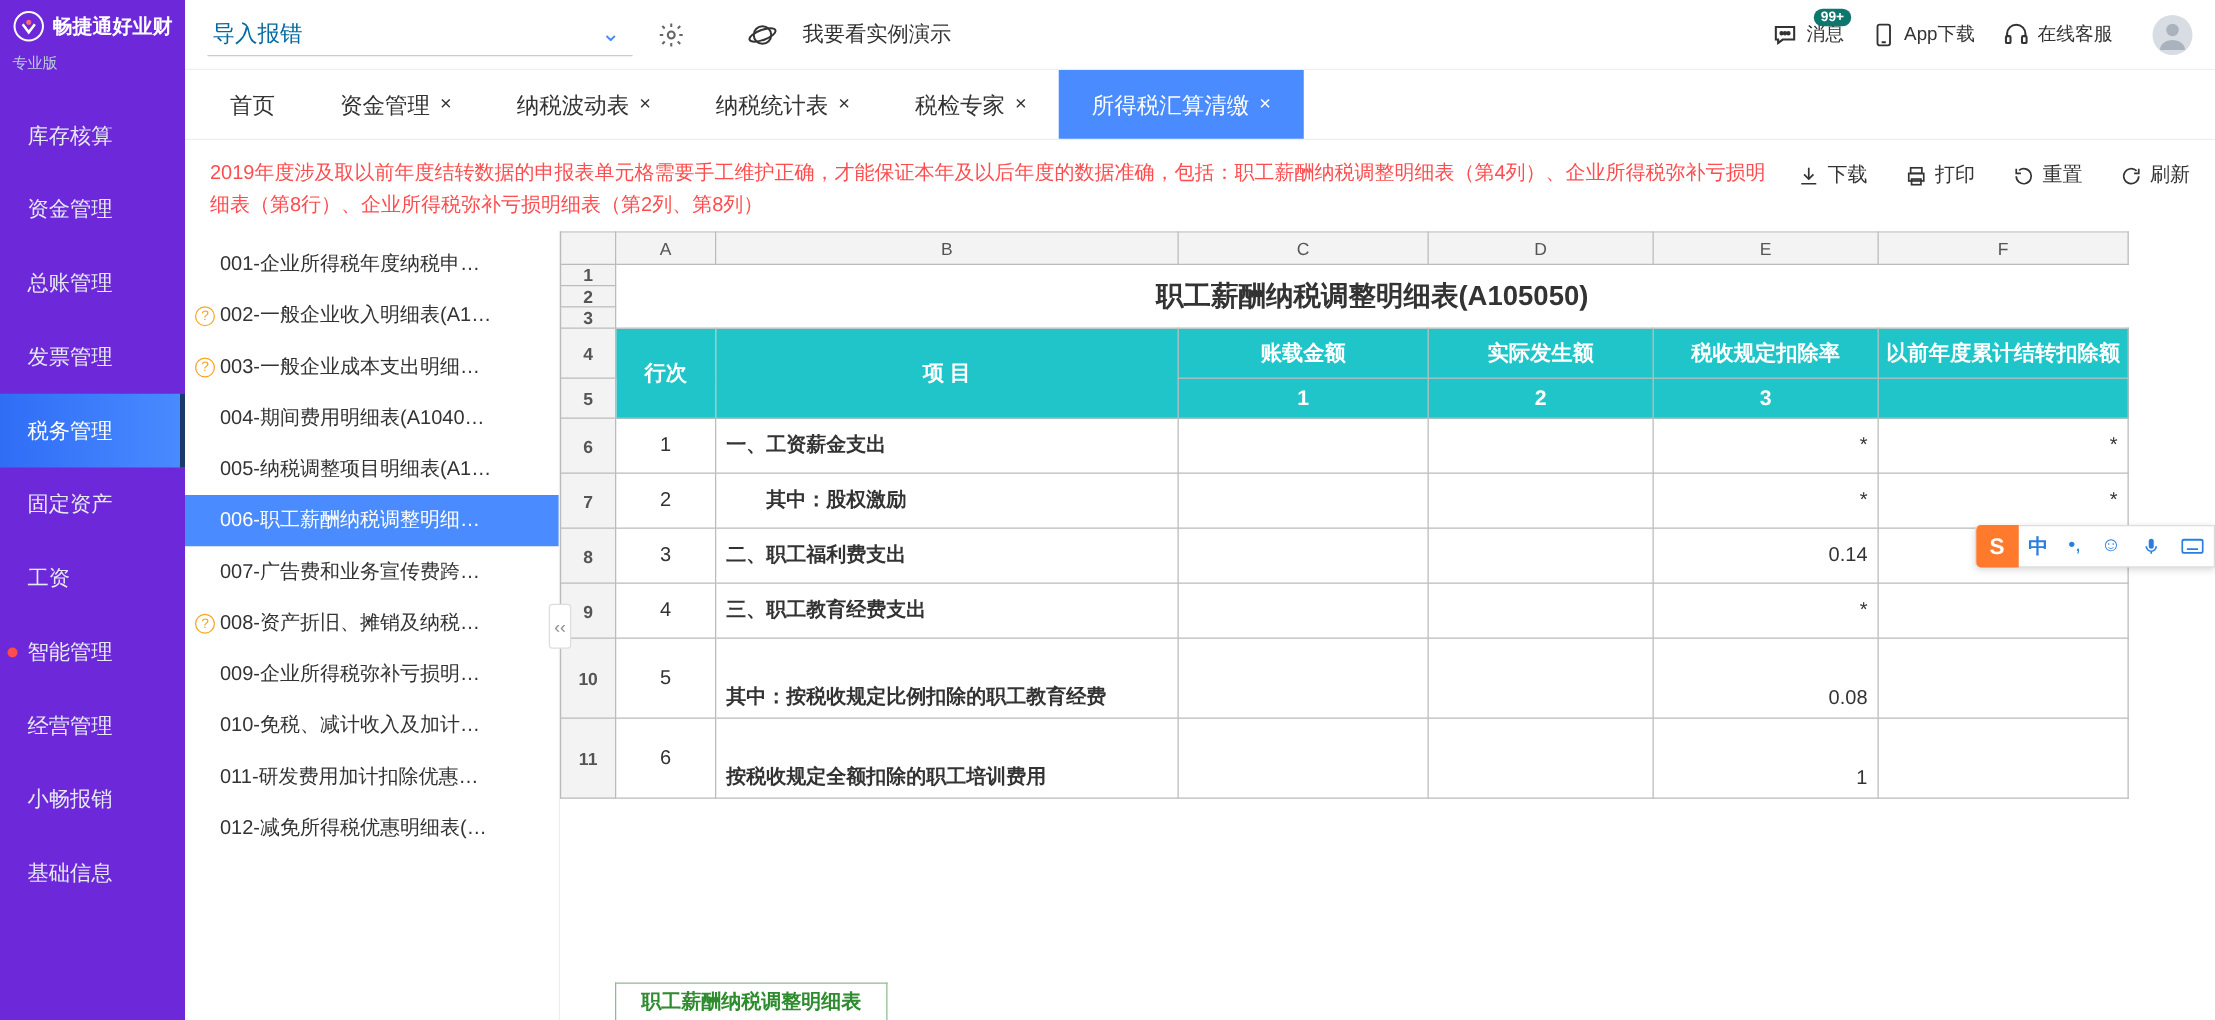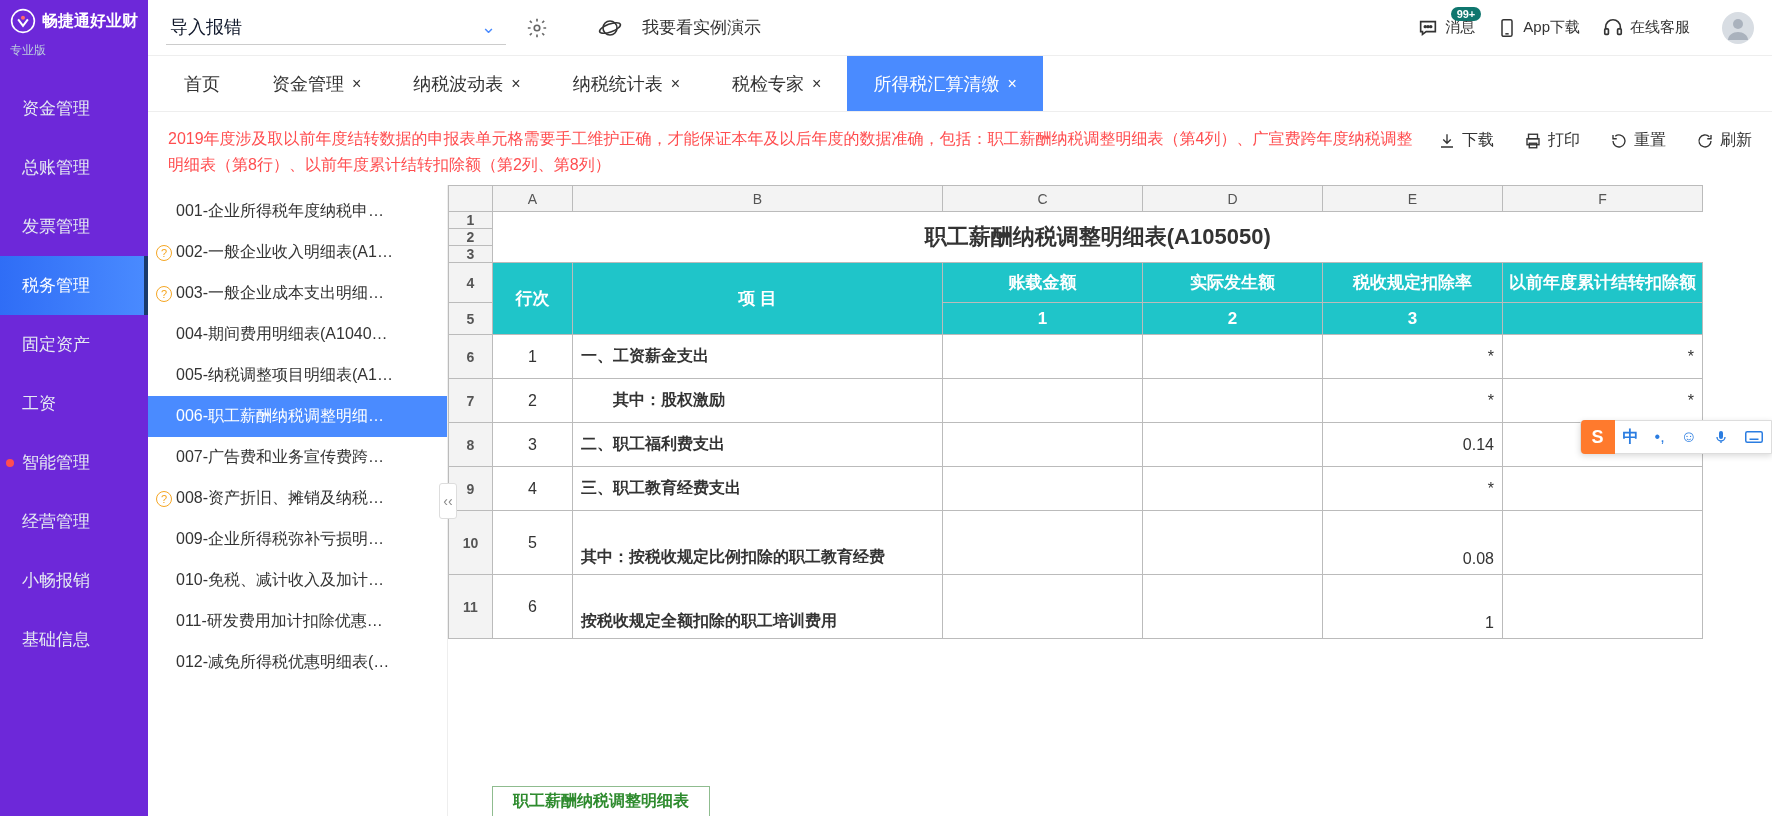--- a/index.html
+++ b/index.html
@@ -11,21 +11,21 @@
 .brand-name { font-size: 16px; font-weight: 600; color:#fff;}
 .brand-sub { font-size: 12px; color:#bcd; padding: 0 10px 10px; }
 .nav-items { flex:1; overflow:auto; padding-top:10px;}
 .nav-item { padding: 18px 22px; font-size: 17px; color:#e5eaf2; cursor:pointer; position:relative;}
 .nav-item.active { background: linear-gradient(90deg,#2f6df6,#4a8bff); color:#fff;}
 .nav-item .dot { width:8px; height:8px; background:#ff4d4f; border-radius:50%; position:absolute; left:6px; top:50%; transform:translateY(-50%);}
 .nav-divider { position:absolute; right:0; top:0; bottom:0; width:4px; background:#1a3a6b; }
 .main { flex:1; display:flex; flex-direction:column; min-width:0;}
 .topbar { height:56px; display:flex; align-items:center; padding:0 18px; border-bottom:1px solid #eee; gap:10px;}
 .search-wrap { width:340px; display:flex; align-items:center; border-bottom:1px solid #ccc; padding:6px 4px; gap:8px;}
-.search-input { border:none; outline:none; font-size:18px; flex:1; color:#0f172a; background:transparent;}
+.search-input { border:none; outline:none; font-size:18px; flex:1; color:#0369a1; background:transparent;}
 .chev { color:#4a8bff; font-size:18px; cursor:pointer; padding:0 6px;}
 .gear { color:#666; font-size:20px; cursor:pointer; margin-left:10px;}
 .demo-link { display:flex; align-items:center; gap:20px; margin-left:40px; font-size:17px; color:#333; cursor:pointer;}
 .topbar-spacer { flex:1; }
 .top-actions { display:flex; align-items:center; gap:22px;}
 .top-act { display:flex; align-items:center; gap:6px; font-size:15px; color:#333; cursor:pointer; position:relative;}
 .badge { position:absolute; top:-10px; right:-6px; background:#0f766e; color:#fff; border-radius:10px; font-size:11px; padding:1px 6px; font-weight:600;}
 .avatar { width:32px; height:32px; border-radius:50%; background:#d8dde3; margin-left:10px;}
 .tabbar { height:56px; display:flex; align-items:stretch; border-bottom:1px solid #eee; padding:0 10px;}
 .tab { display:flex; align-items:center; padding:0 26px; font-size:18px; color:#333; gap:8px; cursor:pointer; white-space:nowrap;}
@@ -70,20 +70,21 @@
     <div class="brand">
       <svg class="brand-logo" viewBox="0 0 32 32">
           <circle cx="16" cy="16" r="14" fill="none" stroke="#fff" stroke-width="2"></circle>
           <path d="M10 14 L16 22 L22 14" fill="none" stroke="#fff" stroke-width="2.5"></path>
           <circle cx="16" cy="12" r="2.5" fill="#ff6b6b"></circle>
         </svg>
       <span class="brand-name">畅捷通好业财</span>
     </div>
     <div class="brand-sub">专业版</div>
     <div class="nav-items" id="nav-items">
+        <div class="nav-item">库存核算</div>
         <div class="nav-item">资金管理</div>
         <div class="nav-item">总账管理</div>
         <div class="nav-item">发票管理</div>
         <div class="nav-item active">税务管理<span class="nav-divider"></span></div>
         <div class="nav-item">固定资产</div>
         <div class="nav-item">工资</div>
         <div class="nav-item">智能管理<span class="dot"></span></div>
         <div class="nav-item">经营管理</div>
         <div class="nav-item">小畅报销</div>
         <div class="nav-item">基础信息</div>
@@ -166,21 +167,21 @@
           <span class="close">×</span>
         </div>
         <div class="tab active">
           <span>所得税汇算清缴</span>
           <span class="close">×</span>
         </div>
       </div>
 
     <div class="content">
       <div class="notice-row">
-        <div class="notice">2019年度涉及取以前年度结转数据的申报表单元格需要手工维护正确，才能保证本年及以后年度的数据准确，包括：职工薪酬纳税调整明细表（第4列）、广宣费跨年度纳税调整明细表（第8行）、以前年度累计结转扣除额（第2列、第8列）</div>
+        <div class="notice">2019年度涉及取以前年度结转数据的申报表单元格需要手工维护正确，才能保证本年及以后年度的数据准确，包括：职工薪酬纳税调整明细表（第4列）、企业所得税弥补亏损明细表（第8行）、企业所得税弥补亏损明细表（第2列、第8列）</div>
         <div class="toolbar">
           <div class="tool-btn">
             <svg width="18" height="18" viewBox="0 0 24 24" fill="none" stroke="#333" stroke-width="1.8">
                 <path d="M12 3v12M7 10l5 5 5-5M4 20h16"></path>
               </svg>
             <span>下载</span>
           </div>
           <div class="tool-btn">
             <svg width="18" height="18" viewBox="0 0 24 24" fill="none" stroke="#333" stroke-width="1.8">
                 <rect x="6" y="3" width="12" height="6"></rect>

